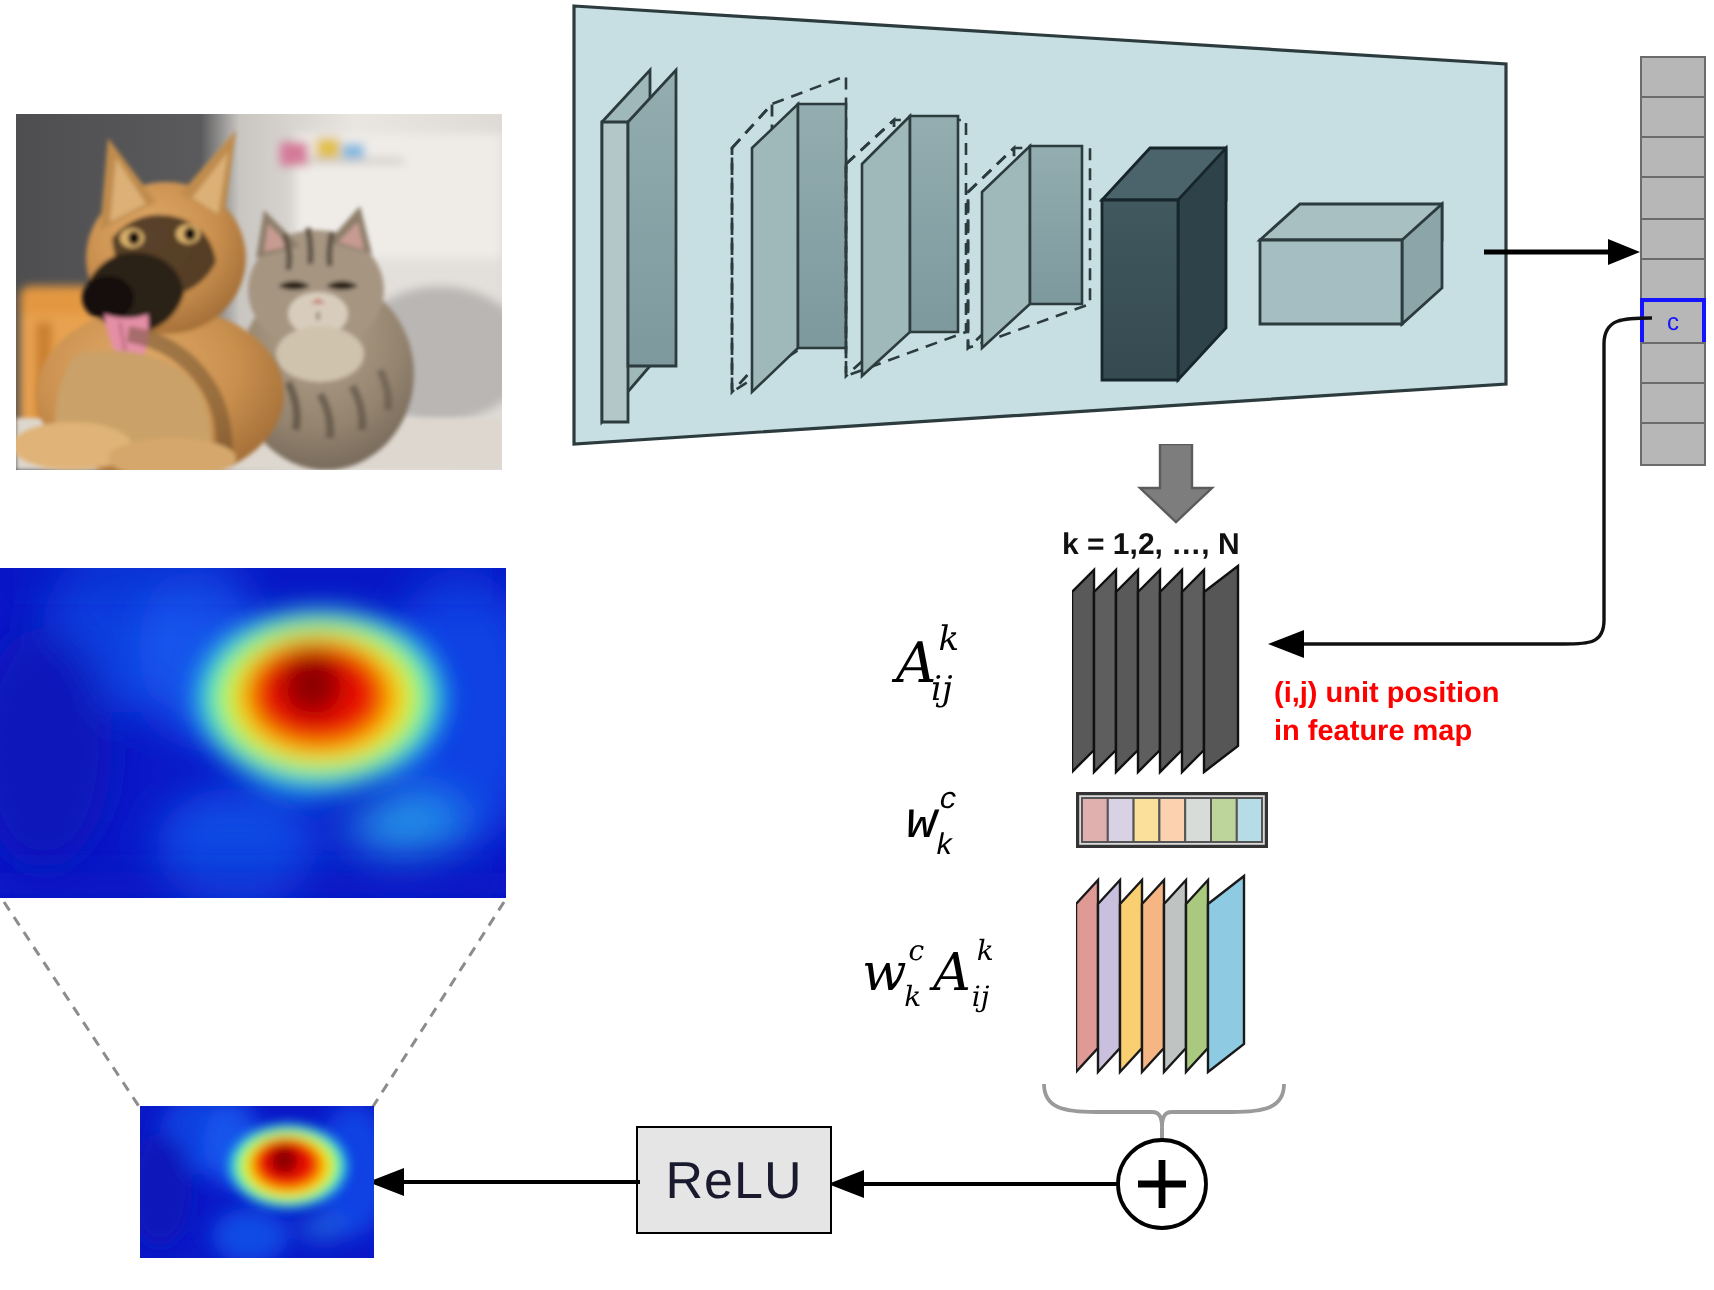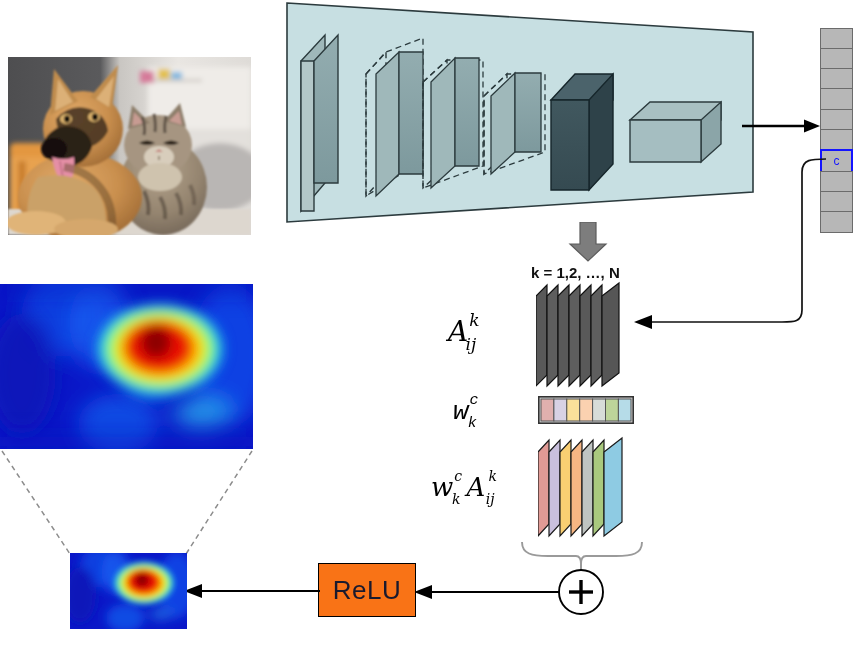--- a/index.html
+++ b/index.html
@@ -30,21 +30,21 @@
     font-family:"Liberation Sans", sans-serif;
     font-weight:bold;
     font-size:14.5px;
     color:#ff0000;
     line-height:1.28;
     white-space:nowrap;
   }
   .relu-box{
     box-sizing:border-box;
     border:1.6px solid #000;
-    background:#f97316;
+    background:#e5e5e5;
     display:flex;align-items:center;justify-content:center;
     font-family:"Liberation Sans", sans-serif;
     font-size:26px;color:#1a1a2e;letter-spacing:.5px;
   }
   .cellcol{
     box-sizing:border-box;
     border:1.5px solid #6b6b6b;
     background:#b7b7b7;
   }
   .cellcol.sel{
@@ -274,20 +274,24 @@
         <polygon points="66,16 83,3 83,93 66,106" fill="#565656"></polygon>
       </g>
     </svg>
   </div>
 
   <div class="abs mathlbl" style="left:448px;top:318px;font-size:28px;text-align:center;">
     <span>A</span><span style="display:inline-block;vertical-align:top;position:relative;top:-2px;">
       <sup style="font-size:17px;position:relative;top:-4px;left:1px;">k</sup></span><span style="display:inline-block;position:relative;left:-13px;top:9px;font-size:17px;">ij</span>
   </div>
 
+  <div class="abs redlbl" style="left:637px;top:338px;">
+    <div>(i,j) unit position</div>
+    <div>in feature map</div>
+  </div>
 
   <div class="abs" style="left:538px;top:396px;width:96px;height:28px;">
     <svg width="96" height="28" viewBox="0 0 96 28">
       <rect x="0.8" y="0.8" width="94.4" height="26.4" fill="#d9d9d9" stroke="#333" stroke-width="1.6"></rect>
       <g stroke="#555" stroke-width="1">
         <rect x="3" y="3" width="12.9" height="22" fill="#e0b0ae"></rect>
         <rect x="15.9" y="3" width="12.9" height="22" fill="#d8d2e4"></rect>
         <rect x="28.8" y="3" width="12.9" height="22" fill="#fae09a"></rect>
         <rect x="41.7" y="3" width="12.9" height="22" fill="#fbd1b0"></rect>
         <rect x="54.6" y="3" width="12.9" height="22" fill="#d7dcd8"></rect>

